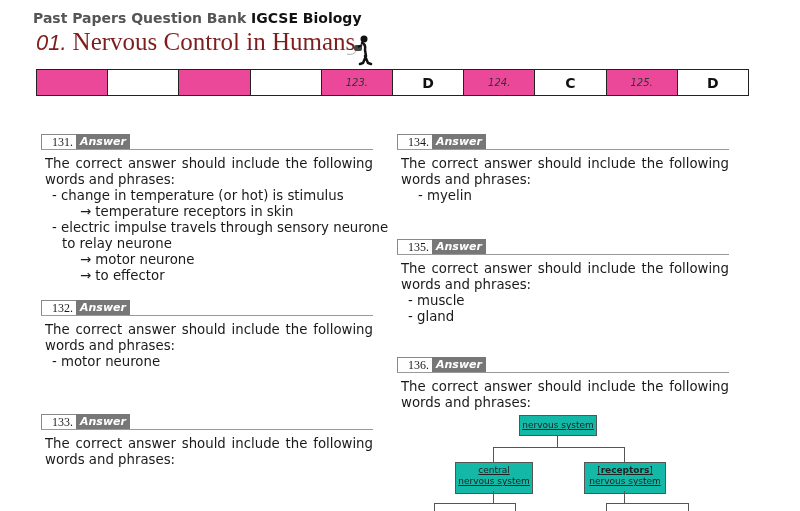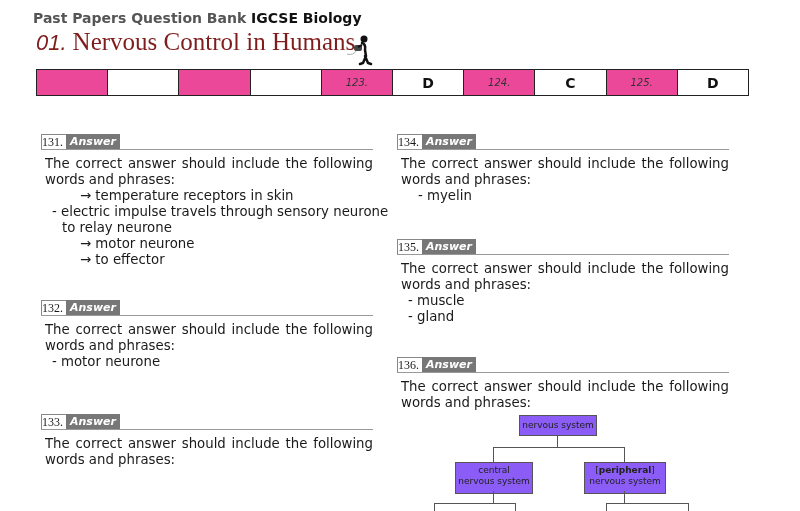--- a/index.html
+++ b/index.html
@@ -8,30 +8,30 @@
   .header b { color:#111; }
   .title { position:absolute; left:36px; top:28px; font-family:"Liberation Serif", serif; font-size:25px; color:#7f1d1d; white-space:nowrap; }
   .title .num { font-family:"Liberation Sans", sans-serif; font-style:italic; font-size:22px; margin-right:6px; }
   .figure-icon { position:absolute; left:345px; top:34px; width:30px; height:32px; }
   table.answers { position:absolute; left:36px; top:69px; width:713px; border-collapse:collapse; table-layout:fixed; }
   table.answers td { border:1.5px solid #222; height:25px; text-align:center; vertical-align:middle; padding:0; }
   td.qn { background:#ec4899; font-family:"DejaVu Sans", sans-serif; font-style:italic; font-size:10px; color:#333; }
   td.ans { background:#fff; font-family:"DejaVu Sans", sans-serif; font-weight:bold; font-size:14px; color:#111; }
   .qblock { position:absolute; width:332px; }
   .qhead { position:relative; height:15px; border-bottom:1px solid #999; }
-  .qnum { display:inline-block; border:1px solid #888; border-bottom:none; padding:0 6px 0 0; height:14px; line-height:14px; font-family:"Liberation Serif", serif; font-size:12px; background:#fff; vertical-align:top; }
+  .qnum { display:inline-block; border:1px solid #888; border-bottom:none; padding:0 6px 0 10px; height:14px; line-height:14px; font-family:"Liberation Serif", serif; font-size:12px; background:#fff; vertical-align:top; }
   .qtag { display:inline-block; background:#777; color:#fff; font-style:italic; font-weight:bold; font-size:11px; height:15px; line-height:15px; padding:0 4px; vertical-align:top; margin-left:-4px; }
   .qbody { font-size:13.3px; line-height:16px; margin-top:6px; padding-left:4px; text-align:justify; }
   .qbody .intro { text-align:justify; text-align-last:left; }
   .qbody .line { white-space:nowrap; }
   .ind1 { padding-left:7px; }
   .ind2 { padding-left:17px; }
   .ind3 { padding-left:35px; }
   .diagram { position:absolute; left:0; top:0; }
-  .box { position:absolute; border:1px solid #555; background:#8b5cf6; font-size:9px; text-align:center; color:#222; line-height:11px; }
+  .box { position:absolute; border:1px solid #555; background:#14b8a6; font-size:9px; text-align:center; color:#222; line-height:11px;text-decoration:underline; }
   .ln { position:absolute; background:#555; }
 </style>
 </head>
 <body>
 
 <div class="header"><span>Past Papers Question Bank </span><b>IGCSE Biology</b></div>
 
 <div class="title"><span class="num">01.</span><span>Nervous Control in Humans</span></div>
 
 <svg class="figure-icon" viewBox="0 0 30 32">
@@ -56,20 +56,21 @@
     <td class="qn">125.</td>
     <td class="ans">D</td>
   </tr>
 </tbody>
   </table>
 
 <div class="qblock" style="left:41px; top:134px;">
   <div class="qhead"><span class="qnum">131.</span><span class="qtag">Answer</span></div>
   <div class="qbody">
     <div class="intro">The correct answer should include the following words and phrases:</div>
+    <div class="line ind1">- change in temperature (or hot) is stimulus</div>
     <div class="line ind3">→ temperature receptors in skin</div>
     <div class="line ind1">- electric impulse travels through sensory neurone</div>
     <div class="line ind2">to relay neurone</div>
     <div class="line ind3">→ motor neurone</div>
     <div class="line ind3">→ to effector</div>
   </div>
 </div>
 
 <div class="qblock" style="left:41px; top:300px;">
   <div class="qhead"><span class="qnum">132.</span><span class="qtag">Answer</span></div>
@@ -115,21 +116,21 @@
   <div class="ln" style="left:557px; top:435px; width:1px; height:13px;"></div>
   <div class="ln" style="left:493px; top:447px; width:131px; height:1px;"></div>
   <div class="ln" style="left:493px; top:447px; width:1px; height:15px;"></div>
   <div class="ln" style="left:624px; top:447px; width:1px; height:15px;"></div>
 
   <div class="box" style="left:455px; top:462px; width:76px; height:28px; padding-top:2px;">
     <div>central</div>
     <div>nervous system</div>
   </div>
   <div class="box" style="left:584px; top:462px; width:80px; height:28px; padding-top:2px;">
-    <div><span>[</span><b>peripheral</b><span>]</span></div>
+    <div><span>[</span><b>receptors</b><span>]</span></div>
     <div>nervous system</div>
   </div>
 
   <div class="ln" style="left:493px; top:491px; width:1px; height:13px;"></div>
   <div class="ln" style="left:434px; top:503px; width:82px; height:1px;"></div>
   <div class="ln" style="left:434px; top:503px; width:1px; height:10px;"></div>
   <div class="ln" style="left:515px; top:503px; width:1px; height:10px;"></div>
 
   <div class="ln" style="left:624px; top:491px; width:1px; height:13px;"></div>
   <div class="ln" style="left:606px; top:503px; width:83px; height:1px;"></div>

